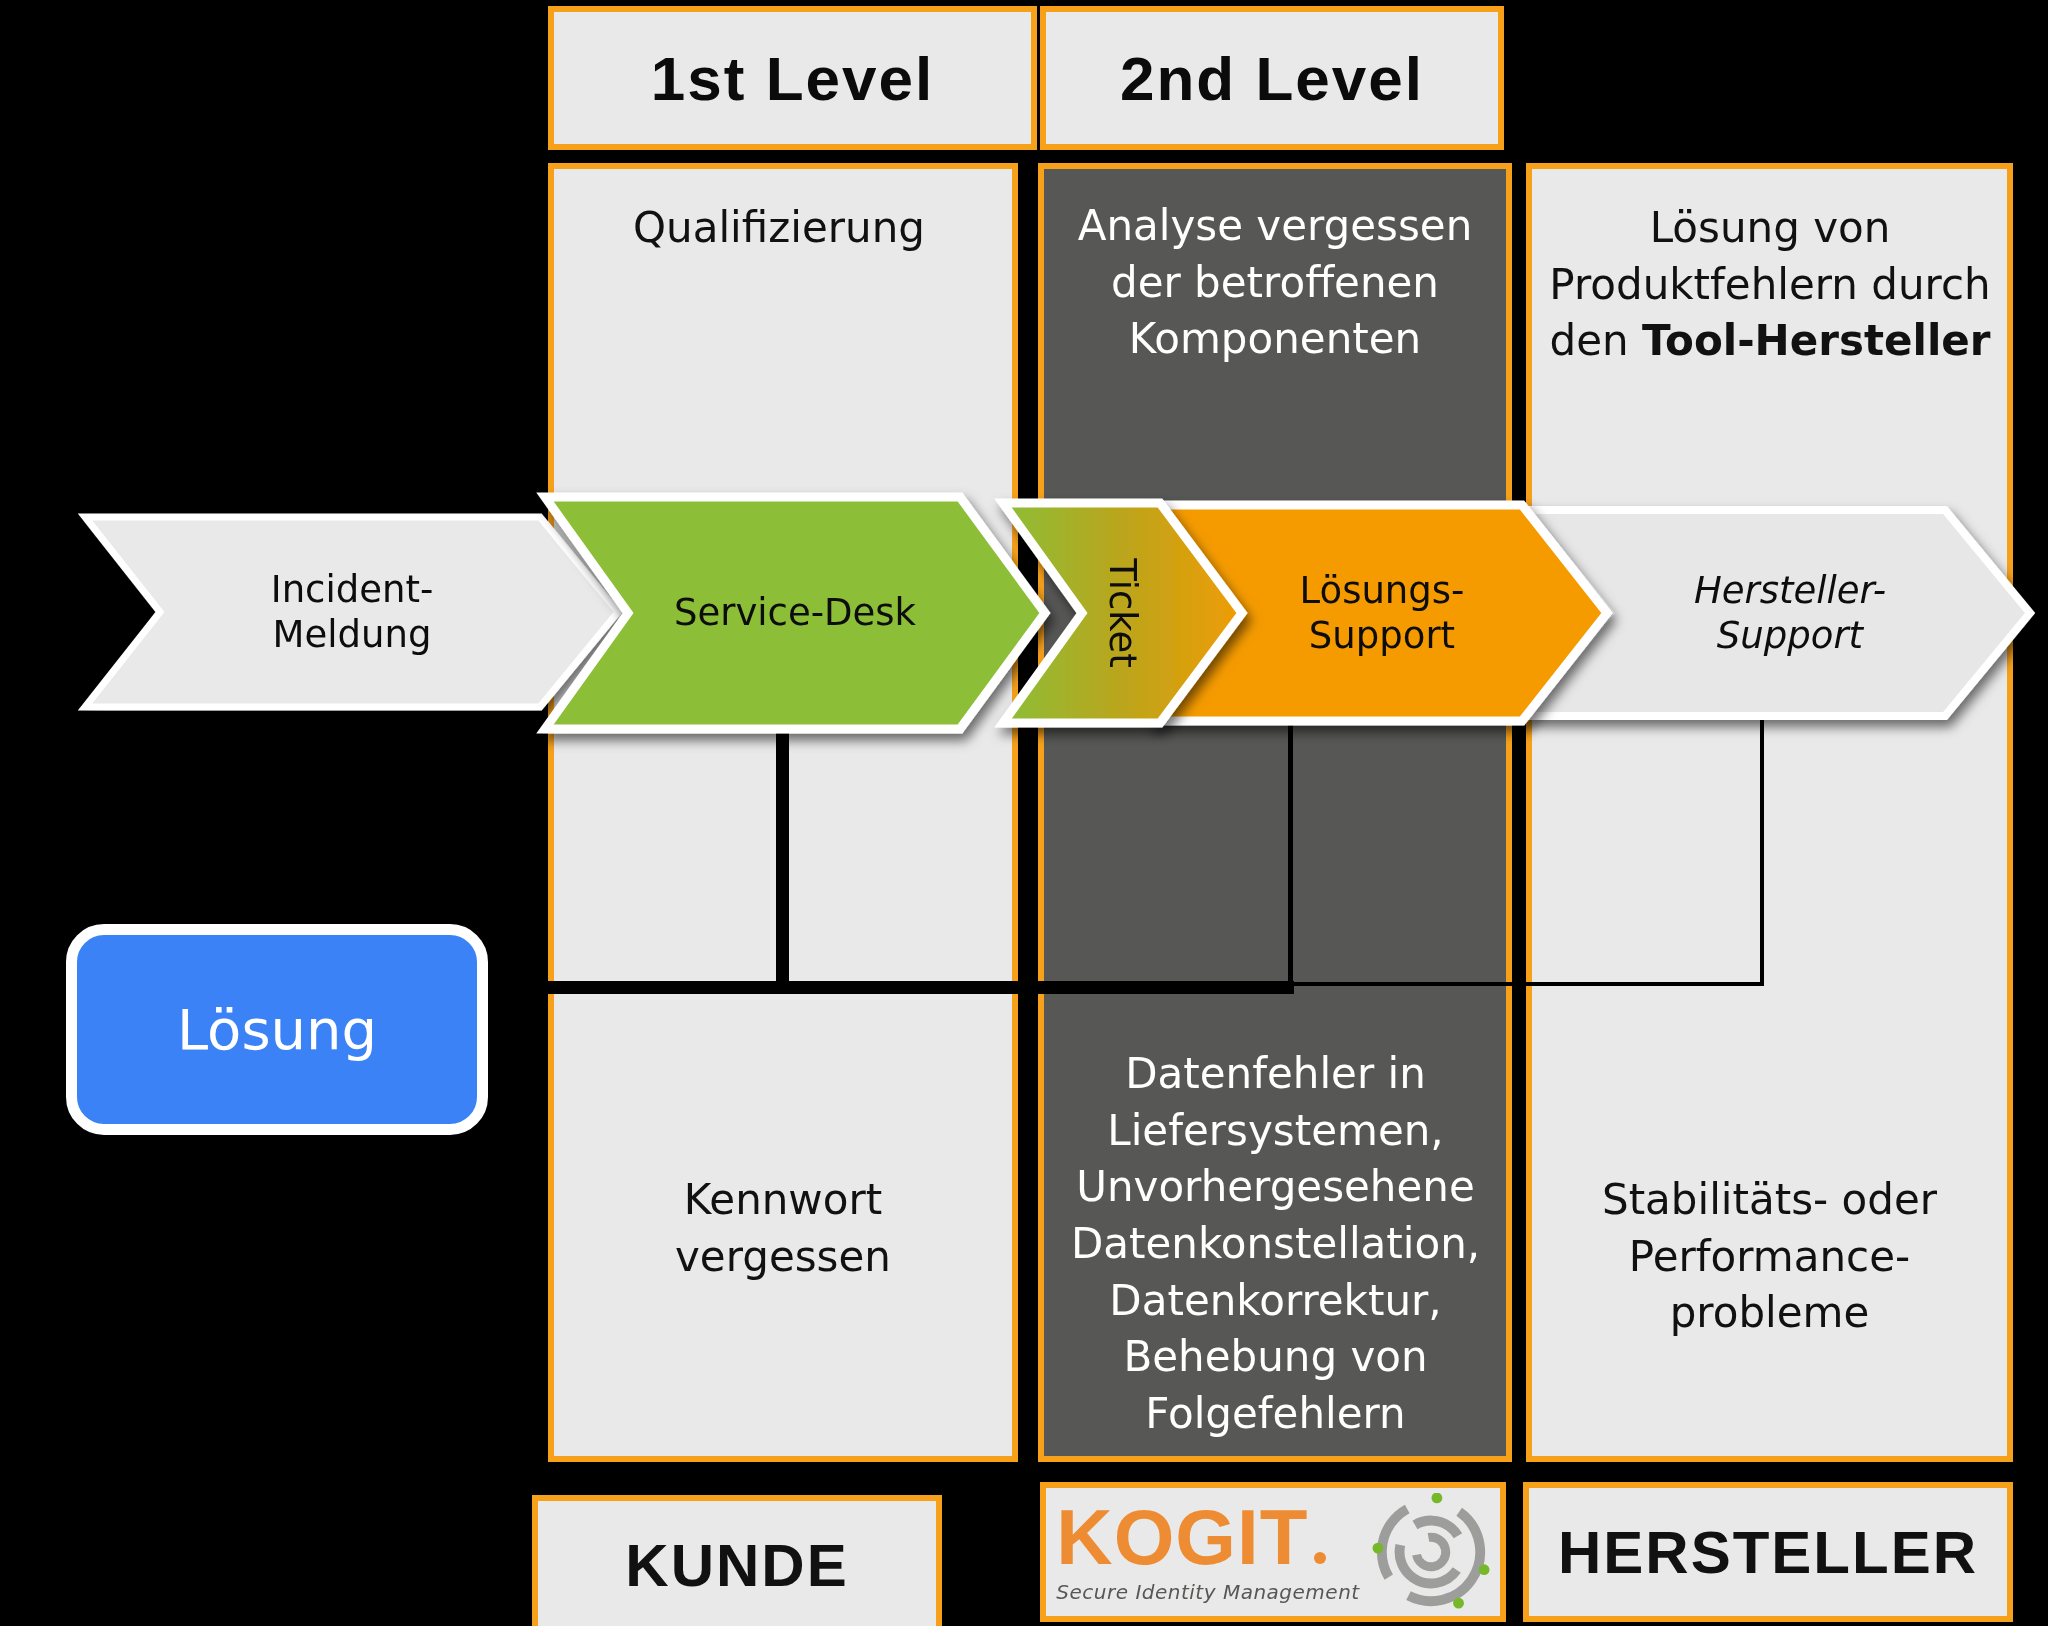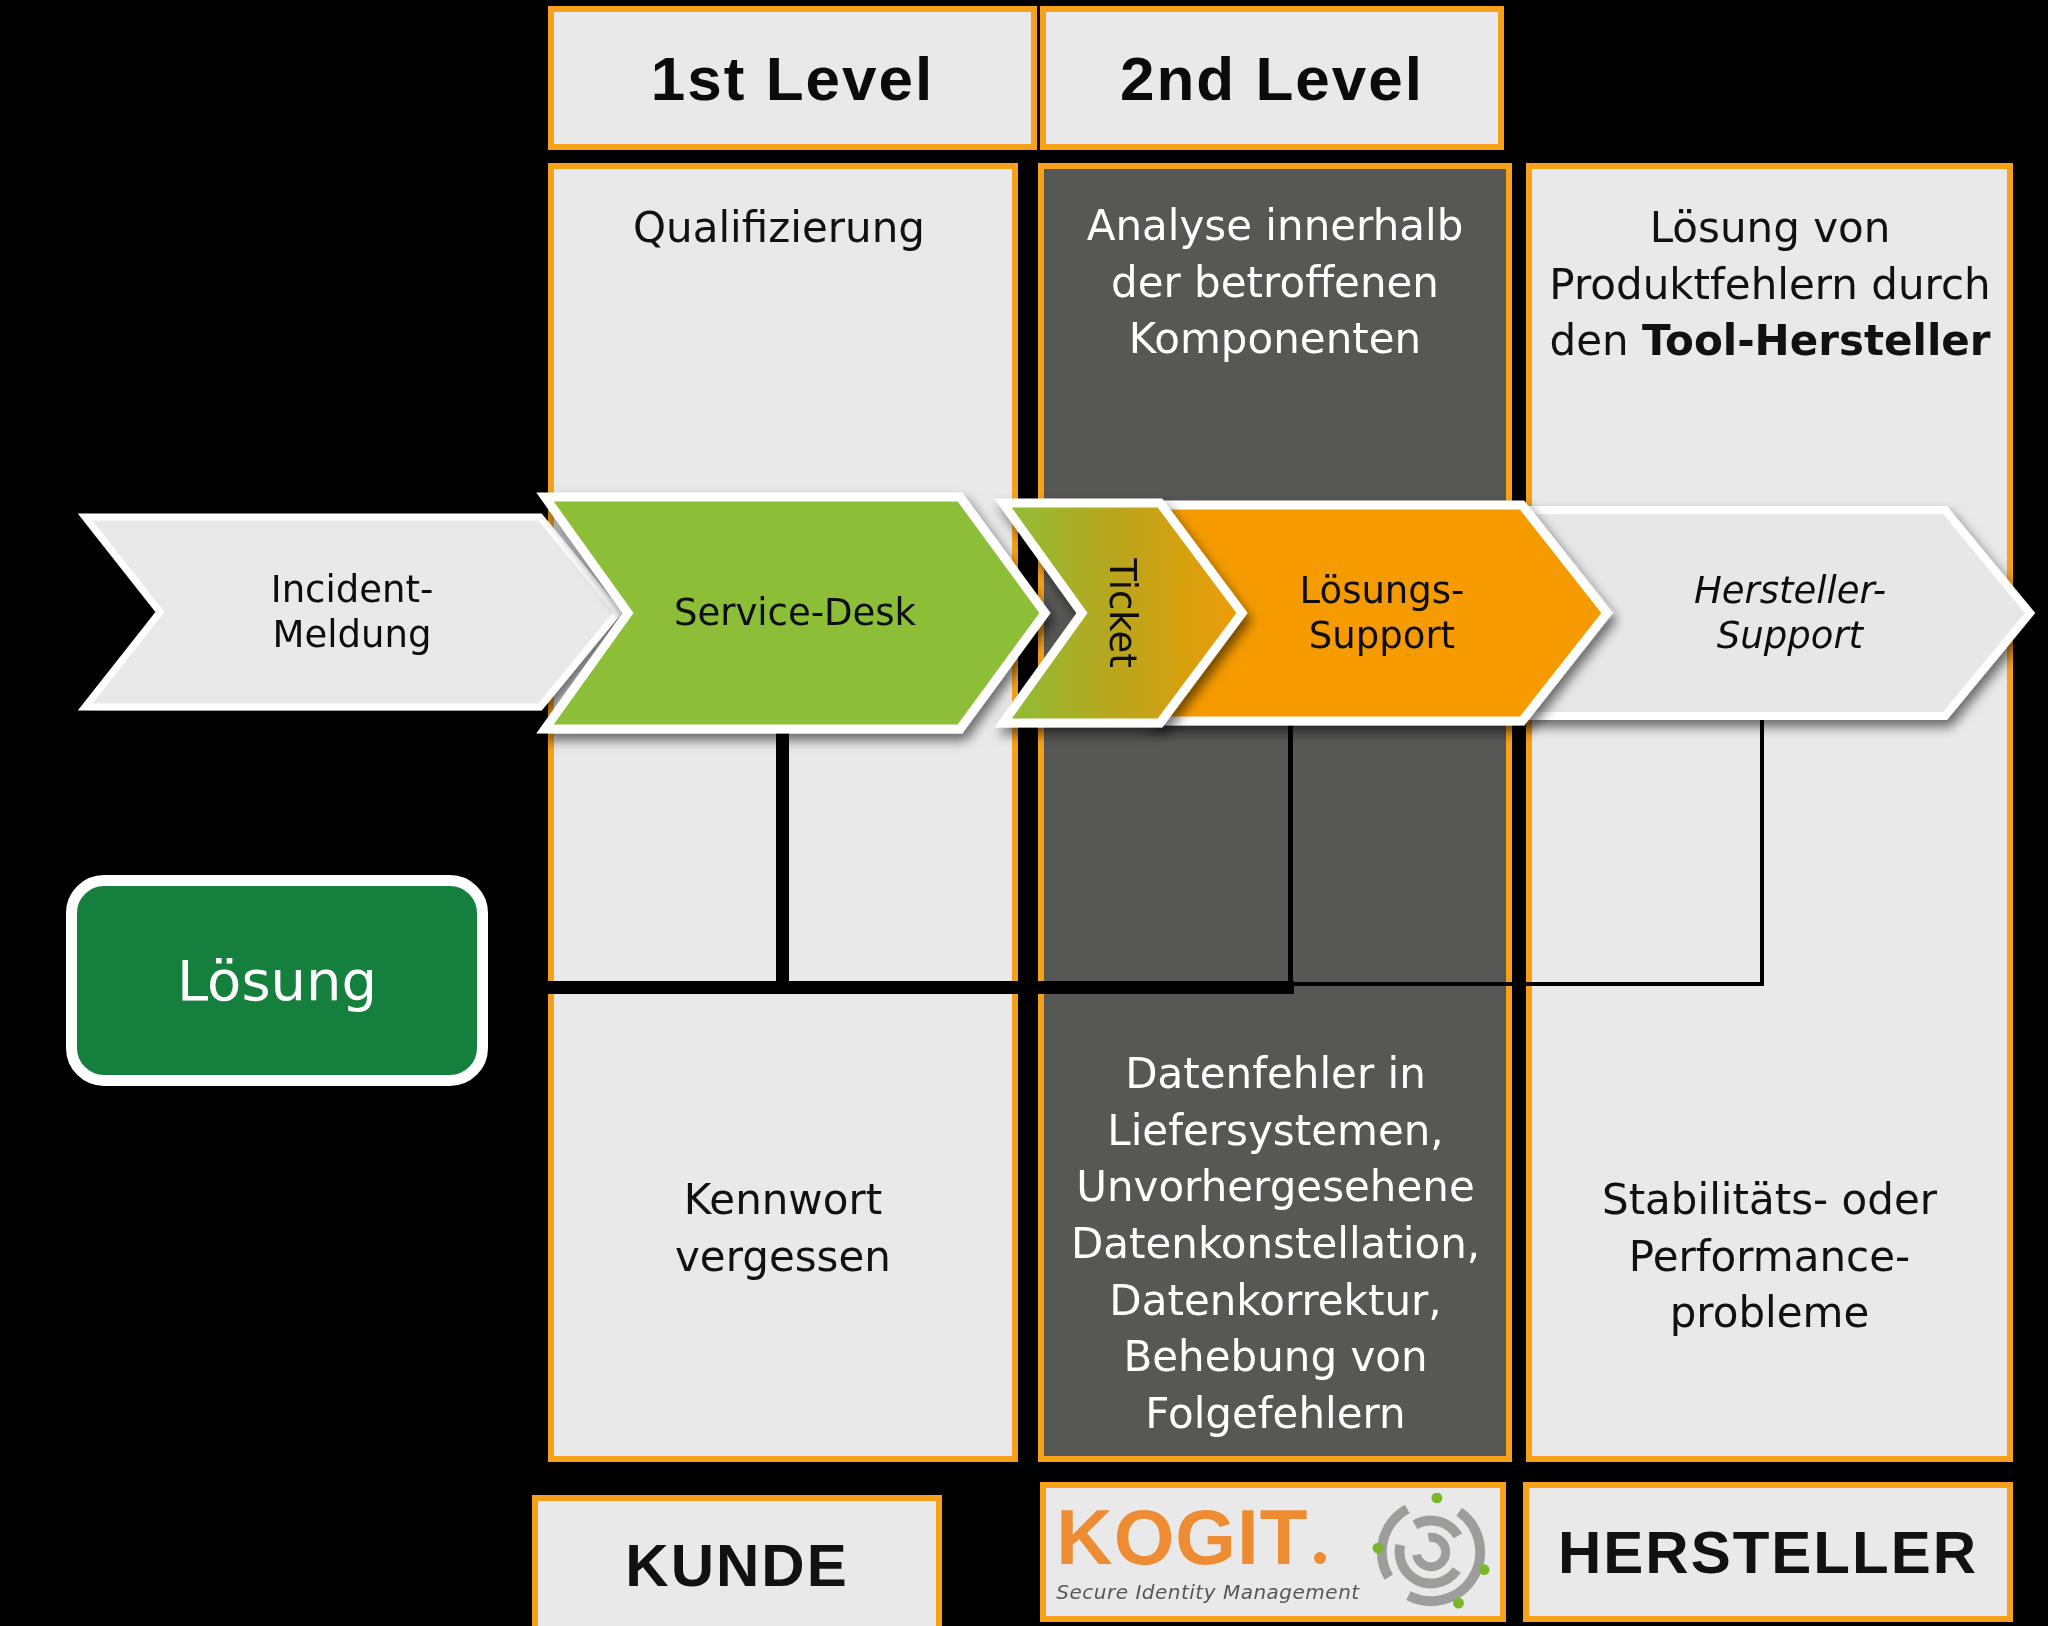--- a/index.html
+++ b/index.html
@@ -21,22 +21,22 @@
   .line{position:absolute;background:#000;z-index:4;}
   .arrowhead{position:absolute;width:0;height:0;z-index:4;
              border-top:14px solid transparent;border-bottom:14px solid transparent;
              border-right:26px solid #000;}
   
   .alabel{position:absolute;z-index:7;font-size:37px;line-height:1.22;color:#0d0d0d;
           text-align:center;transform:translate(-50%,-50%);}
   .alabel.rot{transform:translate(-50%,-50%) rotate(90deg);white-space:nowrap;}
   svg.flow{position:absolute;left:0;top:0;z-index:6;}
   
-  .solution{position:absolute;left:66px;top:875px;width:422px;height:211px;z-index:5;
-            box-sizing:border-box;background:#15803d;border:11px solid #fff;border-radius:38px;
+  .solution{position:absolute;left:66px;top:924px;width:422px;height:211px;z-index:5;
+            box-sizing:border-box;background:#3b82f6;border:11px solid #fff;border-radius:38px;
             display:flex;align-items:center;justify-content:center;
             color:#fff;font-size:56px;}
   
   .logo{position:absolute;left:1040px;top:1482px;width:466px;height:140px;z-index:3;
         display:flex;align-items:center;justify-content:center;gap:12px;}
   .logo .wordcol{display:flex;flex-direction:column;align-items:flex-start;}
   .logo .wordrow{display:flex;align-items:baseline;}
   .logo .word{font-family:"Liberation Sans",sans-serif;font-weight:bold;font-size:78px;
               letter-spacing:1px;color:#EE8C33;line-height:0.95;}
   .logo .dot{width:12px;height:12px;border-radius:50%;background:#EE8C33;margin-left:6px;}
@@ -51,21 +51,21 @@
 </div>
 <div class="panel hdr" style="left:1040px;top:6px;width:464px;height:144px;">
   <span>2nd Level</span>
 </div>
 
 <div class="panel" style="left:548px;top:163px;width:470px;height:1299px;"></div>
 <div class="panel dark" style="left:1038px;top:163px;width:474px;height:1299px;"></div>
 <div class="panel" style="left:1526px;top:163px;width:487px;height:1299px;"></div>
 
 <div class="txt" style="left:556px;top:200px;width:446px;">Qualifizierung</div>
-<div class="txt light" style="left:1050px;top:198px;width:450px;">Analyse innerhalb der betroffenen Komponenten</div>
+<div class="txt light" style="left:1050px;top:198px;width:450px;">Analyse vergessen der betroffenen Komponenten</div>
 <div class="txt" style="left:1545px;top:200px;width:450px;">
   <span>Lösung von Produktfehlern durch den </span><b>Tool-Hersteller</b>
 </div>
 <div class="txt" style="left:633px;top:1172px;width:300px;">Kennwort vergessen</div>
 <div class="txt light" style="left:1048px;top:1046px;width:455px;">Datenfehler in Liefersystemen, Unvorhergesehene Datenkonstellation, Datenkorrektur, Behebung von Folgefehlern</div>
 <div class="txt" style="left:1548px;top:1172px;width:443px;">Stabilitäts- oder Performance-probleme</div>
 
 <div class="line" style="left:776px;top:700px;width:13px;height:294px;"></div>
 <div class="line" style="left:488px;top:981px;width:806px;height:13px;"></div>
 <div class="arrowhead" style="left:486px;top:973px;"></div>

